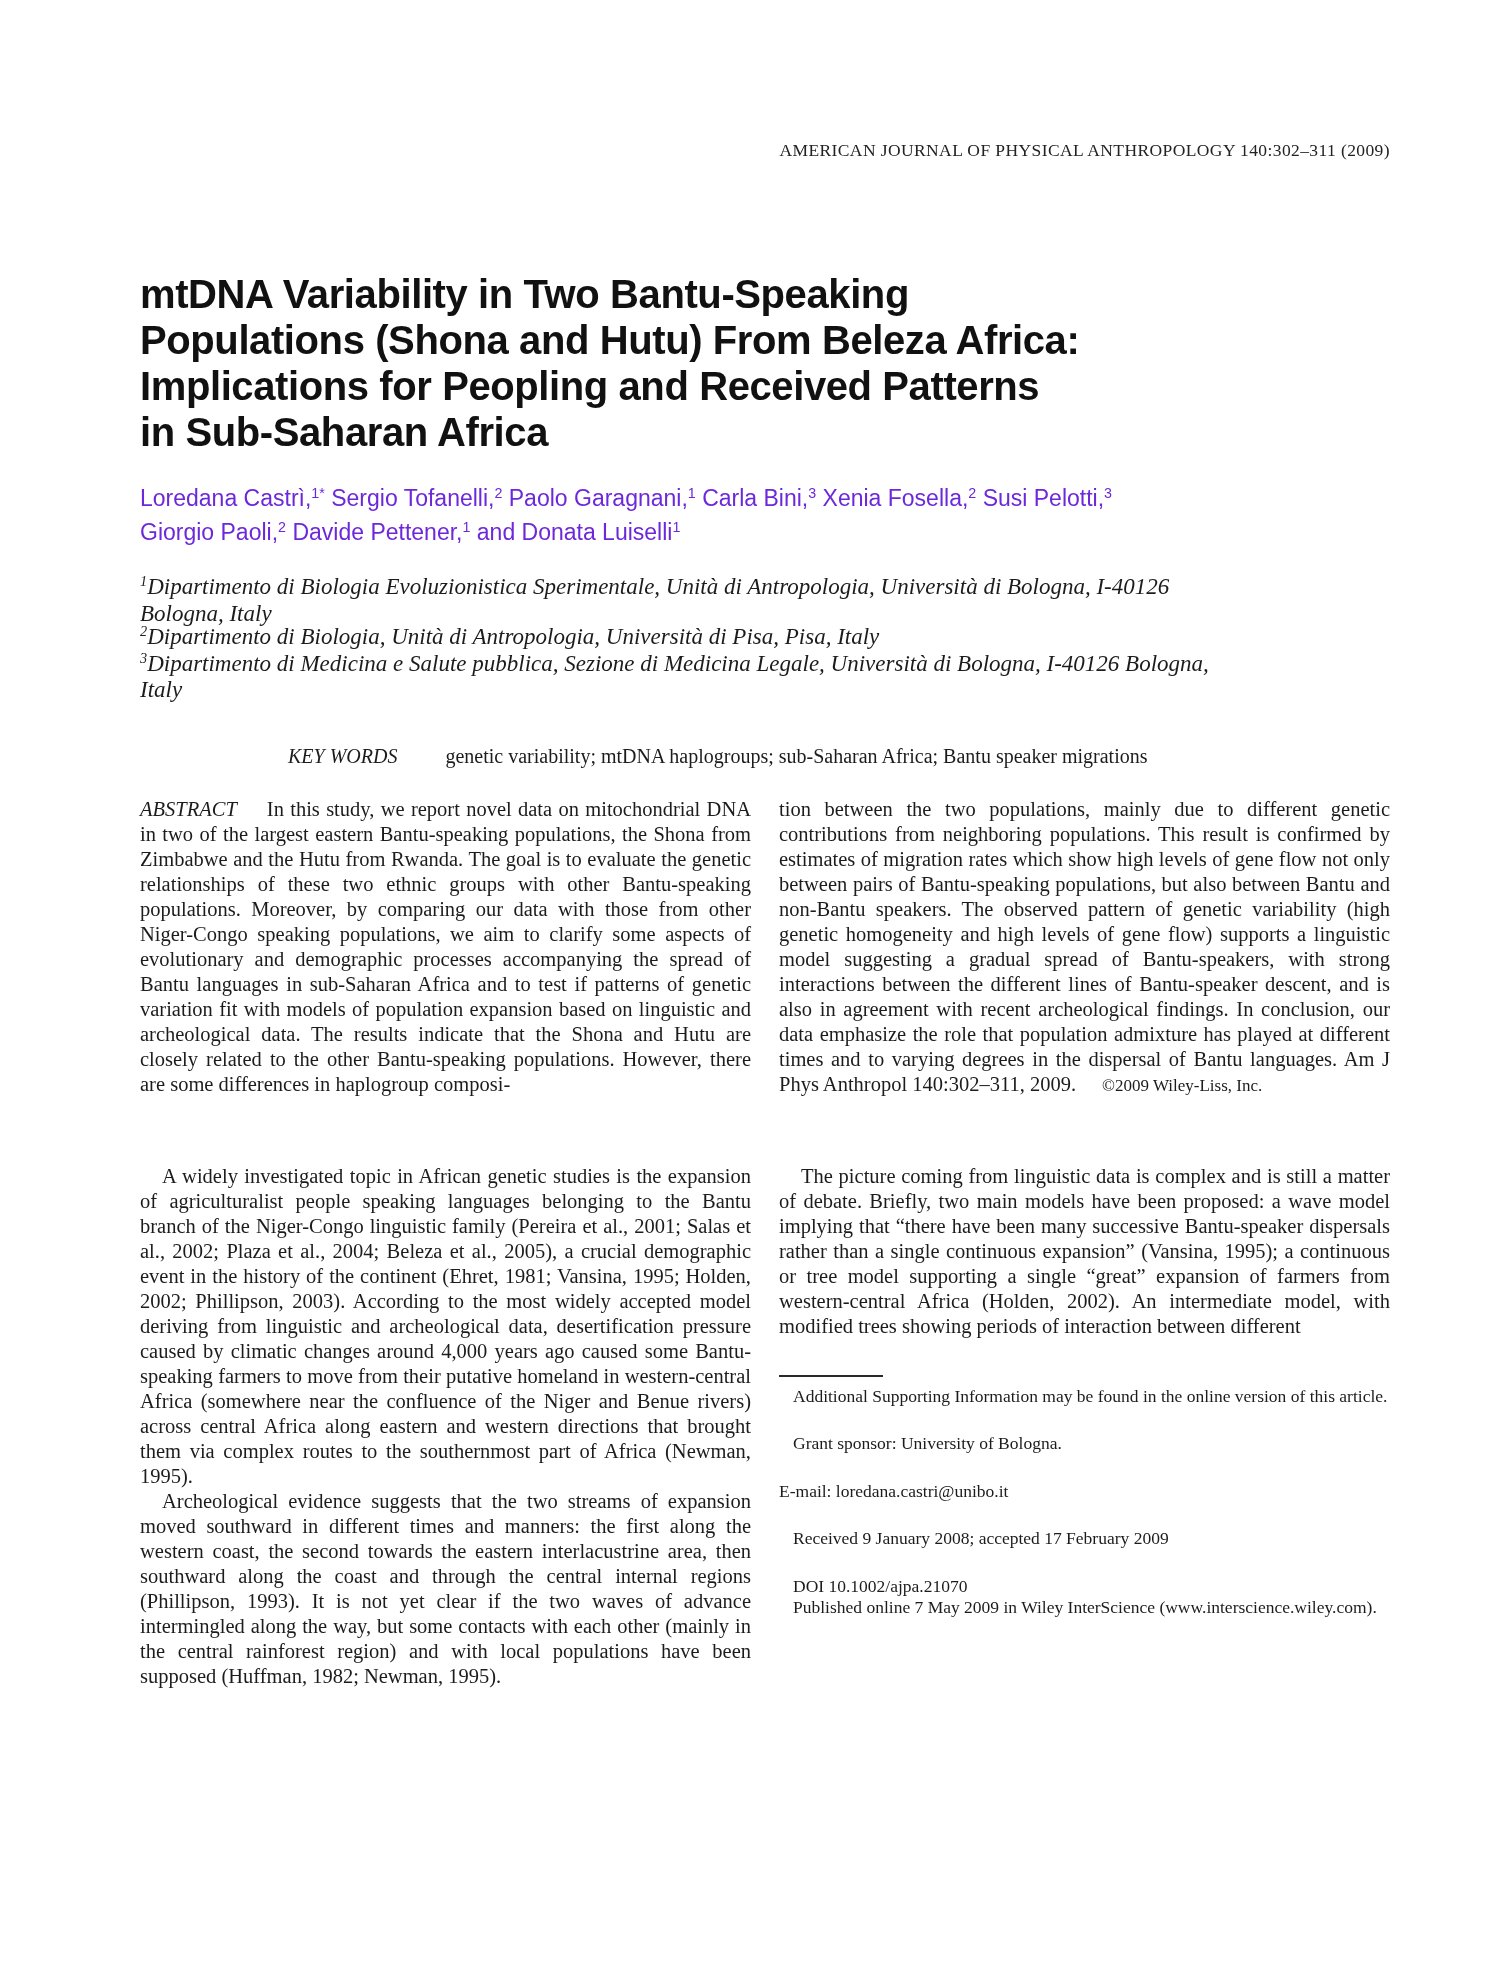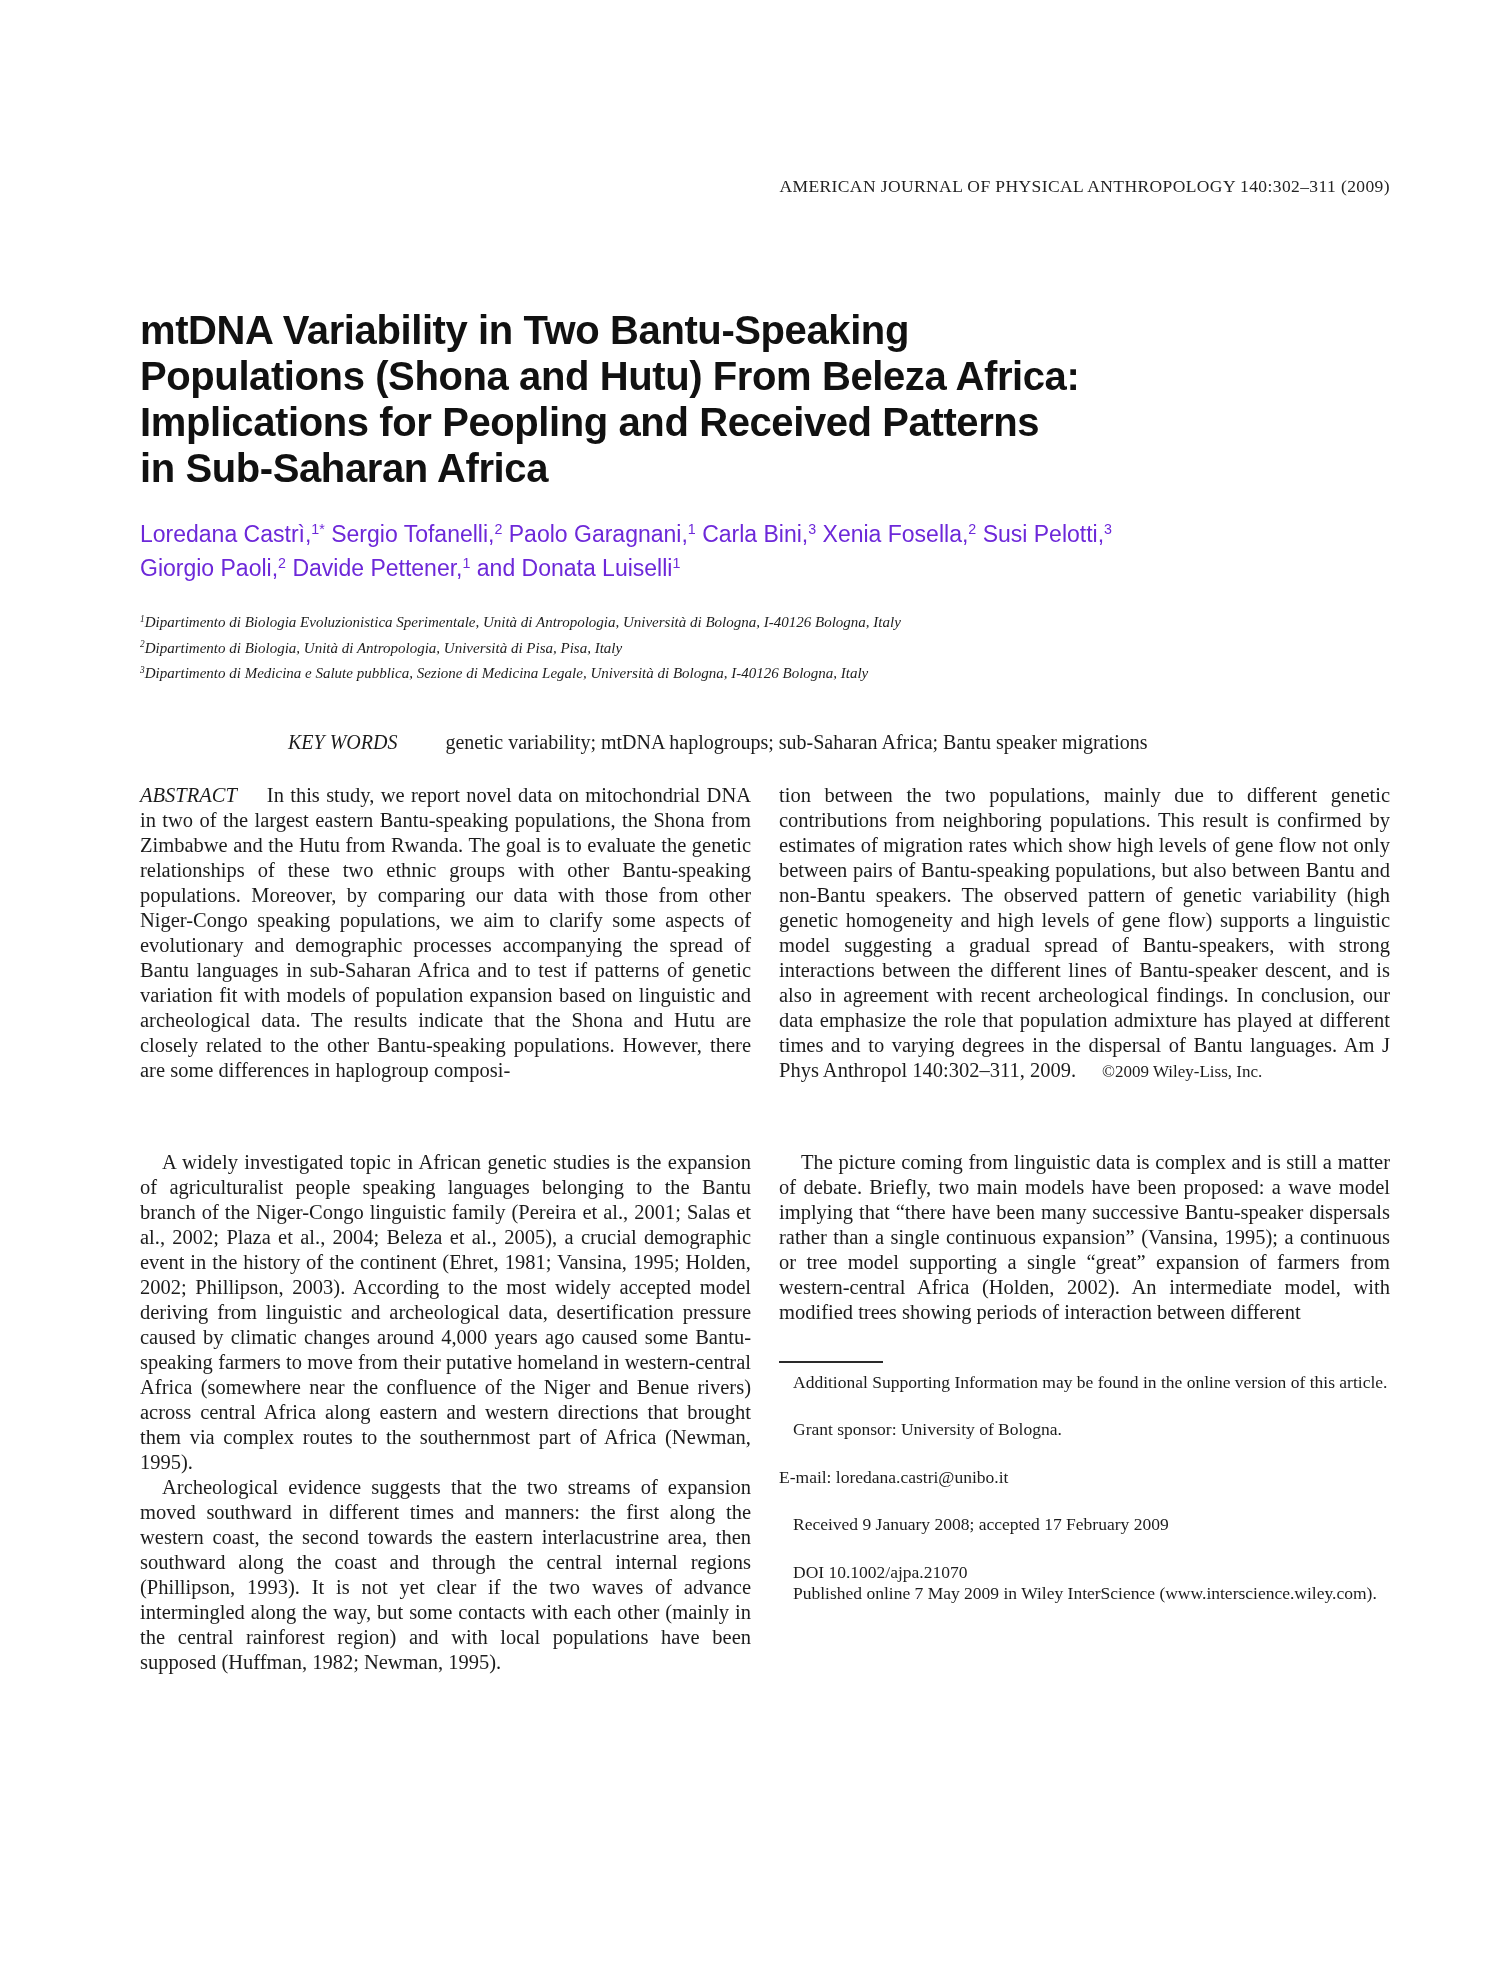--- a/index.html
+++ b/index.html
@@ -5,21 +5,20 @@
   * { margin:0; padding:0; box-sizing:border-box; }
   html,body { background:#ffffff; }
   .page {
     position:relative;
     width:1500px; height:1737px;
     background:#ffffff;
     color:#1c1c1c;
     padding:140px 110px 0 140px;
     font-family:"Liberation Serif", serif;
     overflow:hidden;
-    margin-top:36px;
   }
   .journal-header {
     text-align:right;
     font-size:17.5px;
     letter-spacing:0.4px;
     margin-bottom:110px;
     color:#222;
   }
   .title {
     font-family:"Liberation Sans", sans-serif;
@@ -37,21 +36,21 @@
     color:#6d28d9;
     margin-bottom:24px;
   }
   .sup {
     font-size:62%;
     position:relative;
     top:-0.55em;
   }
   .affiliations {
     font-style:italic;
-    font-size:15px;
+    font-size:23px;
     line-height:23.5px;
     max-width:1080px;
     margin-bottom:42px;
   }
   .keywords {
     margin-left:148px;
     max-width:985px;
     font-size:20px;
     line-height:25px;
     margin-bottom:28px;

